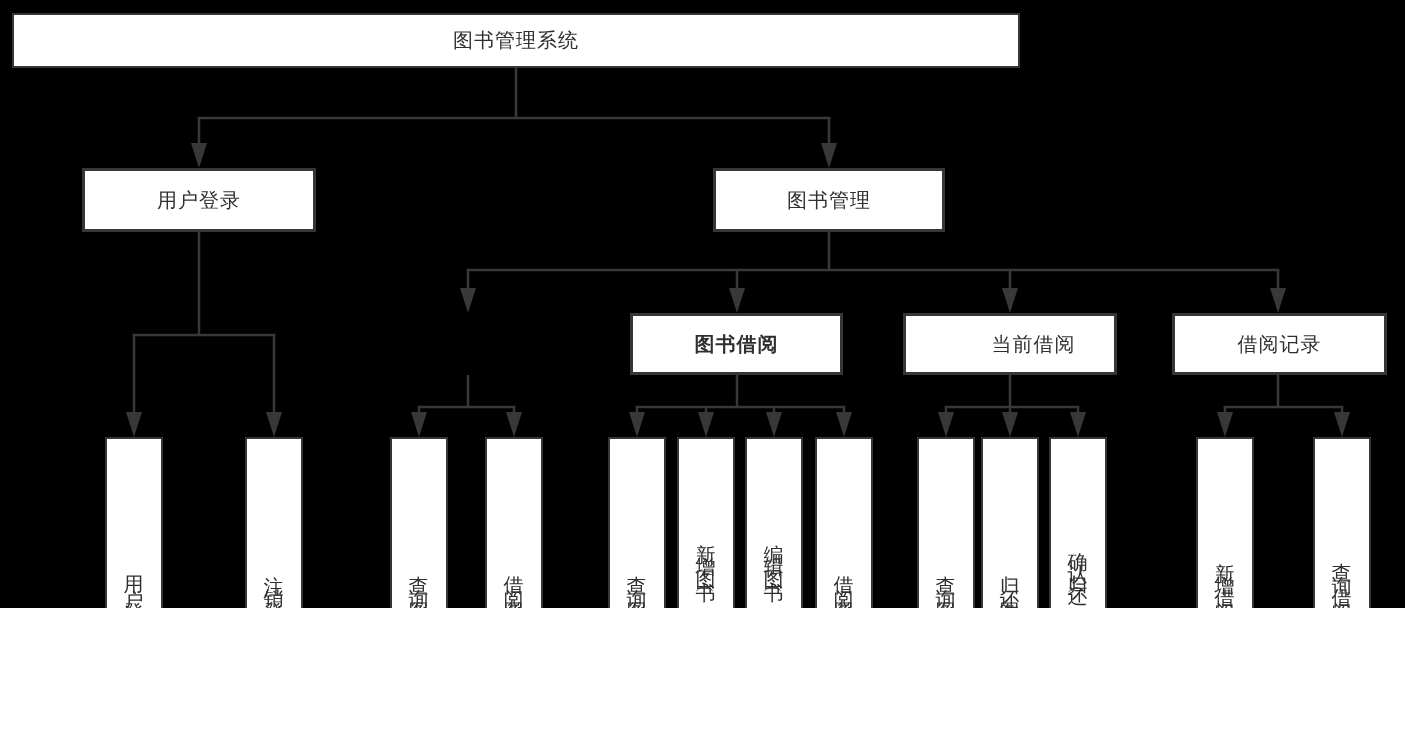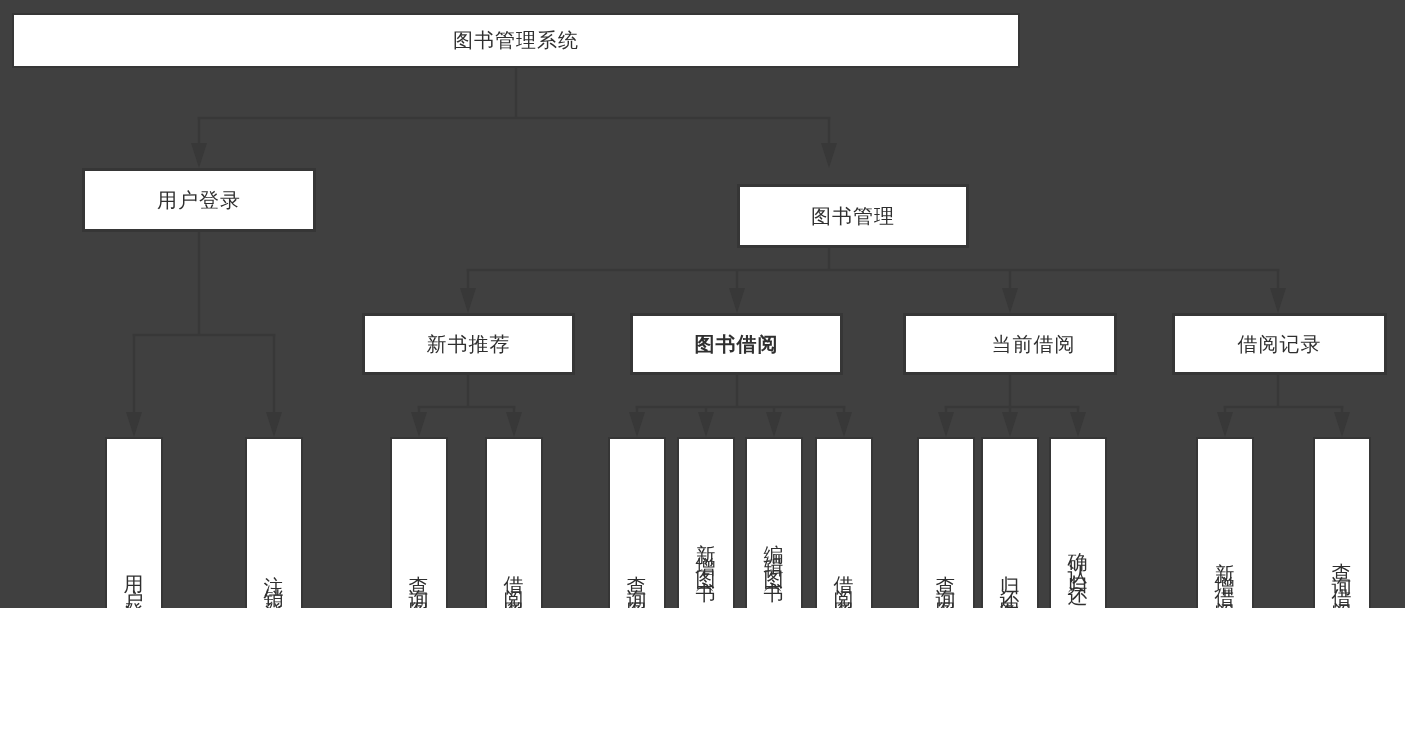--- a/index.html
+++ b/index.html
@@ -1,20 +1,20 @@
 <!DOCTYPE html>
 <html><head>
 <meta charset="utf-8">
 <style>
   html, body { margin: 0; padding: 0; background: #ffffff; }
   #canvas {
     position: relative;
     width: 1405px;
     height: 608px;
-    background: #404040;
+    background: #000000;
     font-family: "Liberation Sans", "DejaVu Sans", sans-serif;
     overflow: hidden;
   }
   svg.connectors { position: absolute; left: 0; top: 0; }
   .node {
     position: absolute;
     box-sizing: border-box;
     background: #ffffff;
     border: 3px solid #363636;
     display: flex;
@@ -132,27 +132,24 @@
     </g>
   </svg>
 
   <div class="node root" style="left:12px; top:13px; width:1008px; height:55px;">
     <span class="lbl">图书管理系统</span>
   </div>
 
   <div class="node" style="left:82px; top:168px; width:234px; height:64px;">
     <span class="lbl">用户登录</span>
   </div>
-  <div class="node" style="left:713px; top:184px; width:232px; height:64px;margin-left:24px;">
+  <div class="node" style="left:713px; top:168px; width:232px; height:64px;">
     <span class="lbl">图书管理</span>
   </div>
 
-  <div class="node" style="left:362px; top:313px; width:213px; height:62px;">
-    <span class="lbl">新书推荐</span>
-  </div>
   <div class="node" style="left:630px; top:313px; width:213px; height:62px;font-weight:bold;">
     <span class="lbl">图书借阅</span>
   </div>
   <div class="node" style="left:903px; top:313px; width:214px; height:62px;padding-left:47px;">
     <span class="lbl">当前借阅</span>
   </div>
   <div class="node" style="left:1172px; top:313px; width:215px; height:62px;">
     <span class="lbl">借阅记录</span>
   </div>
 

